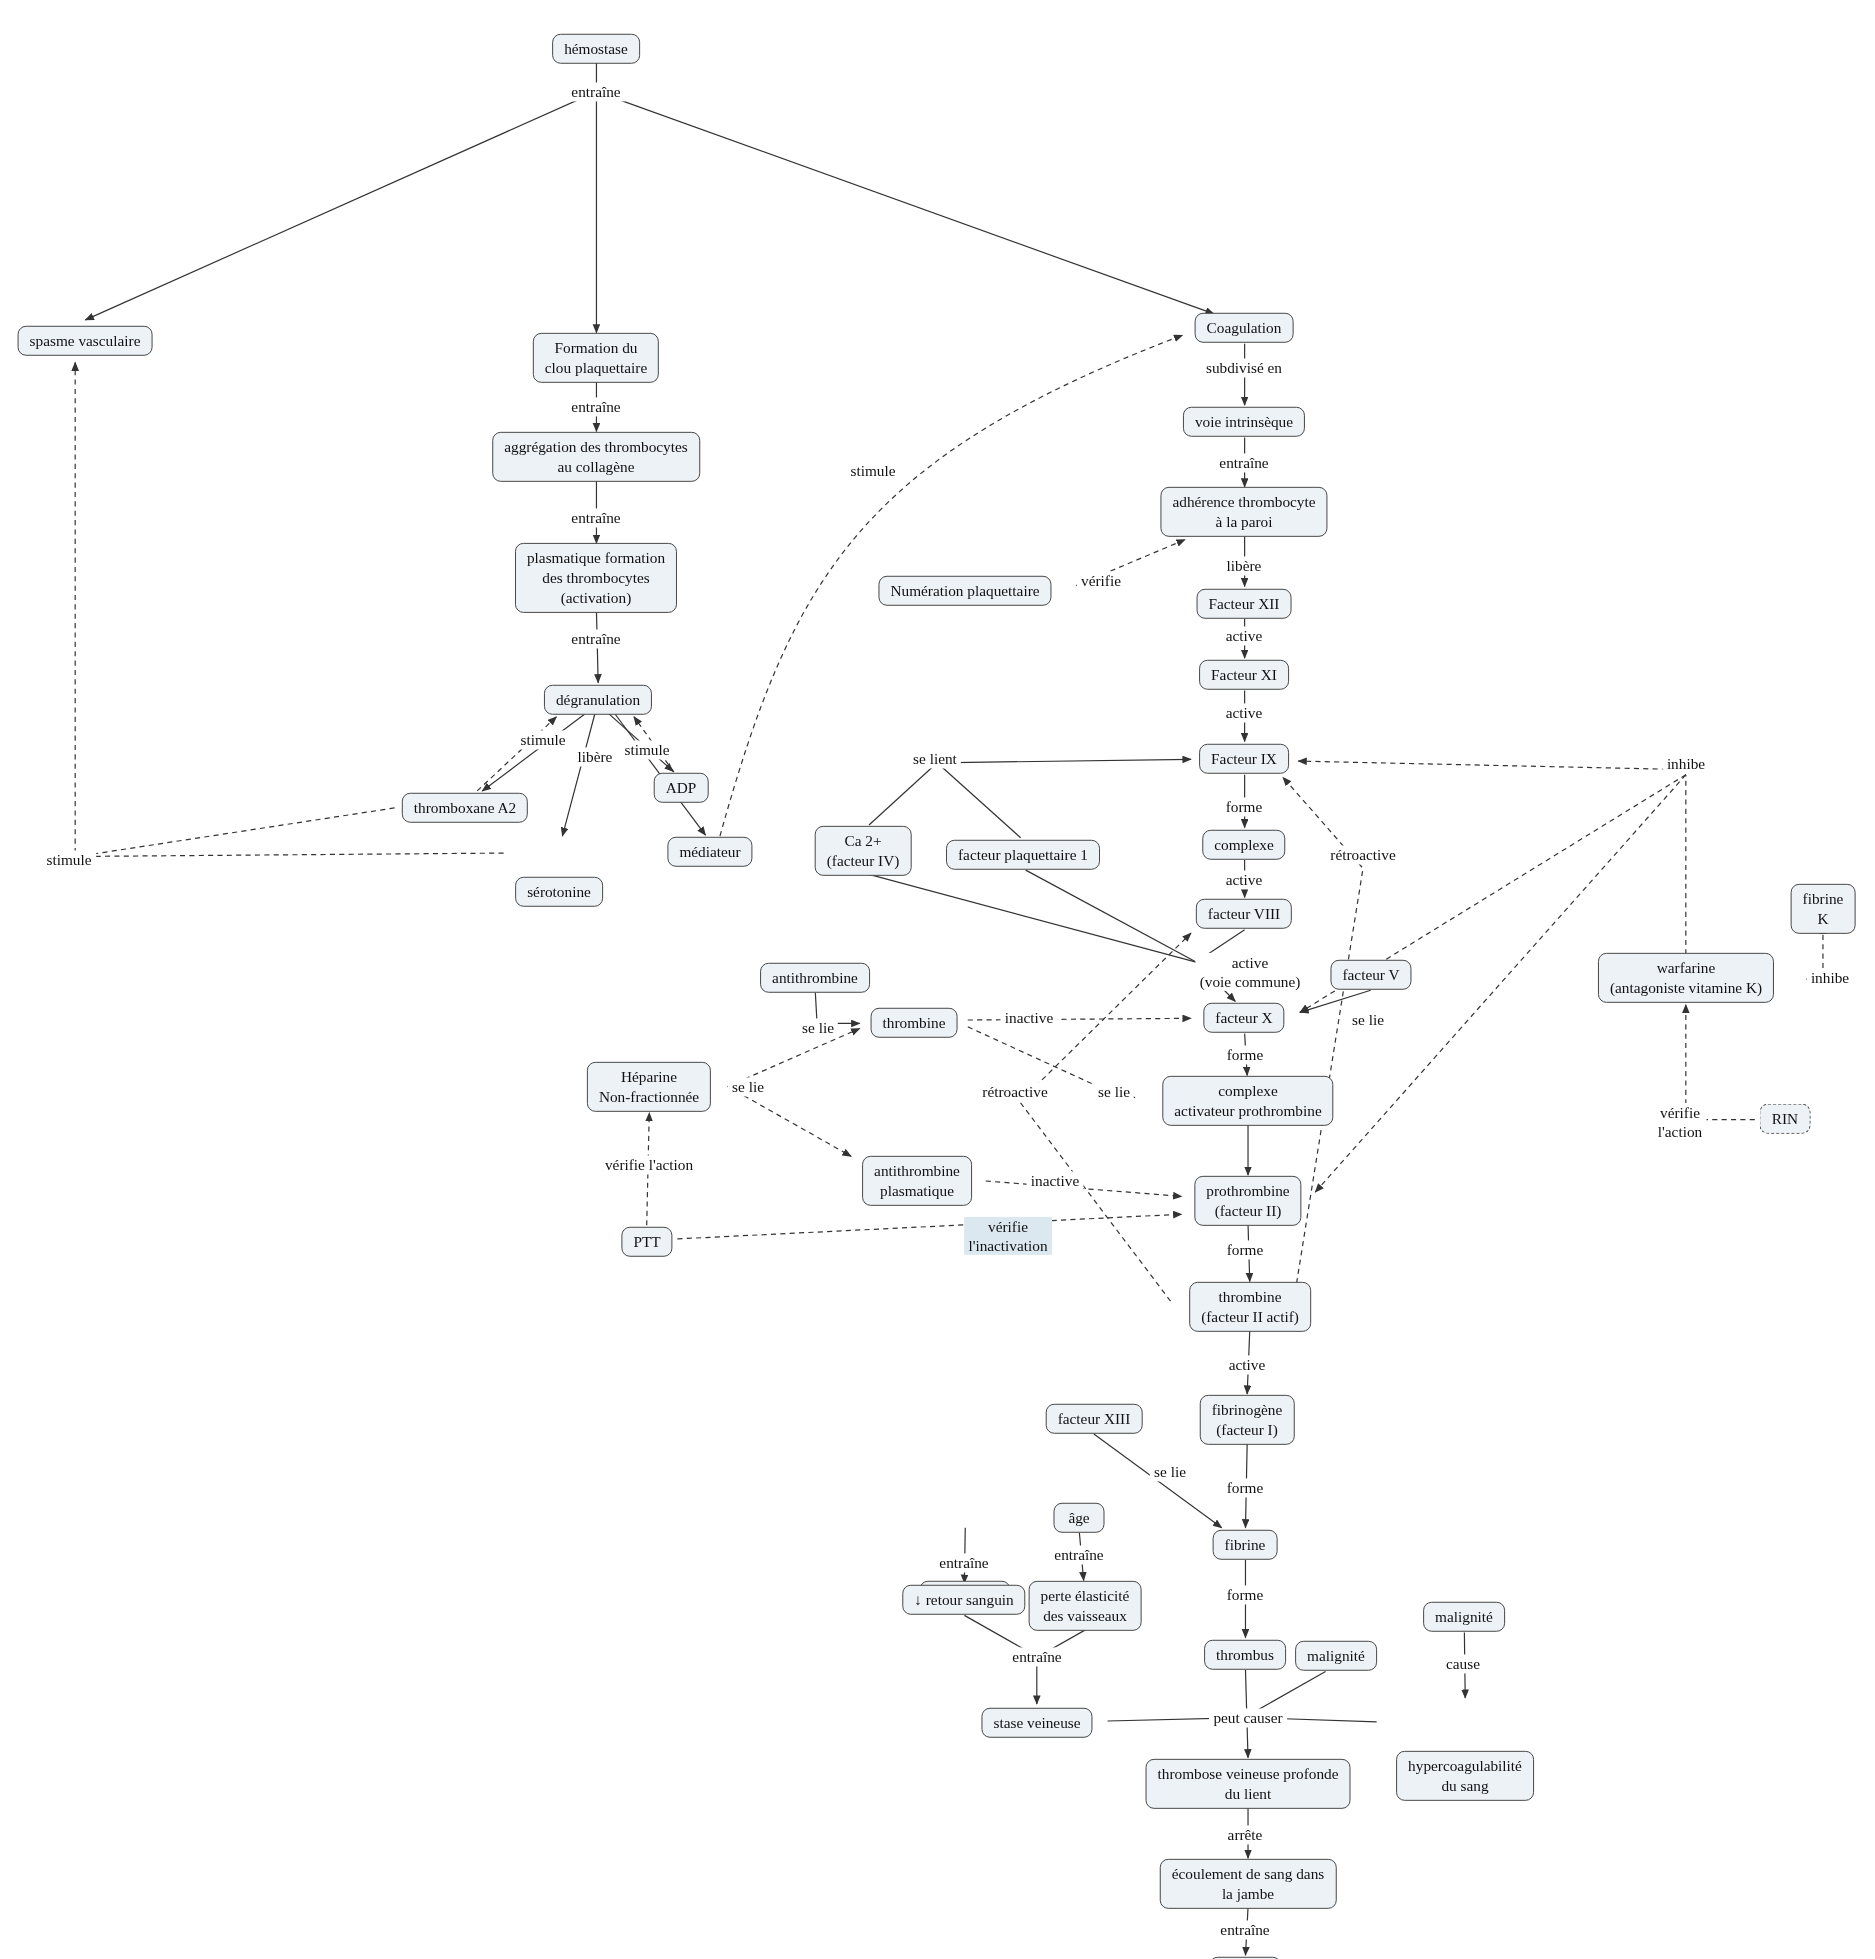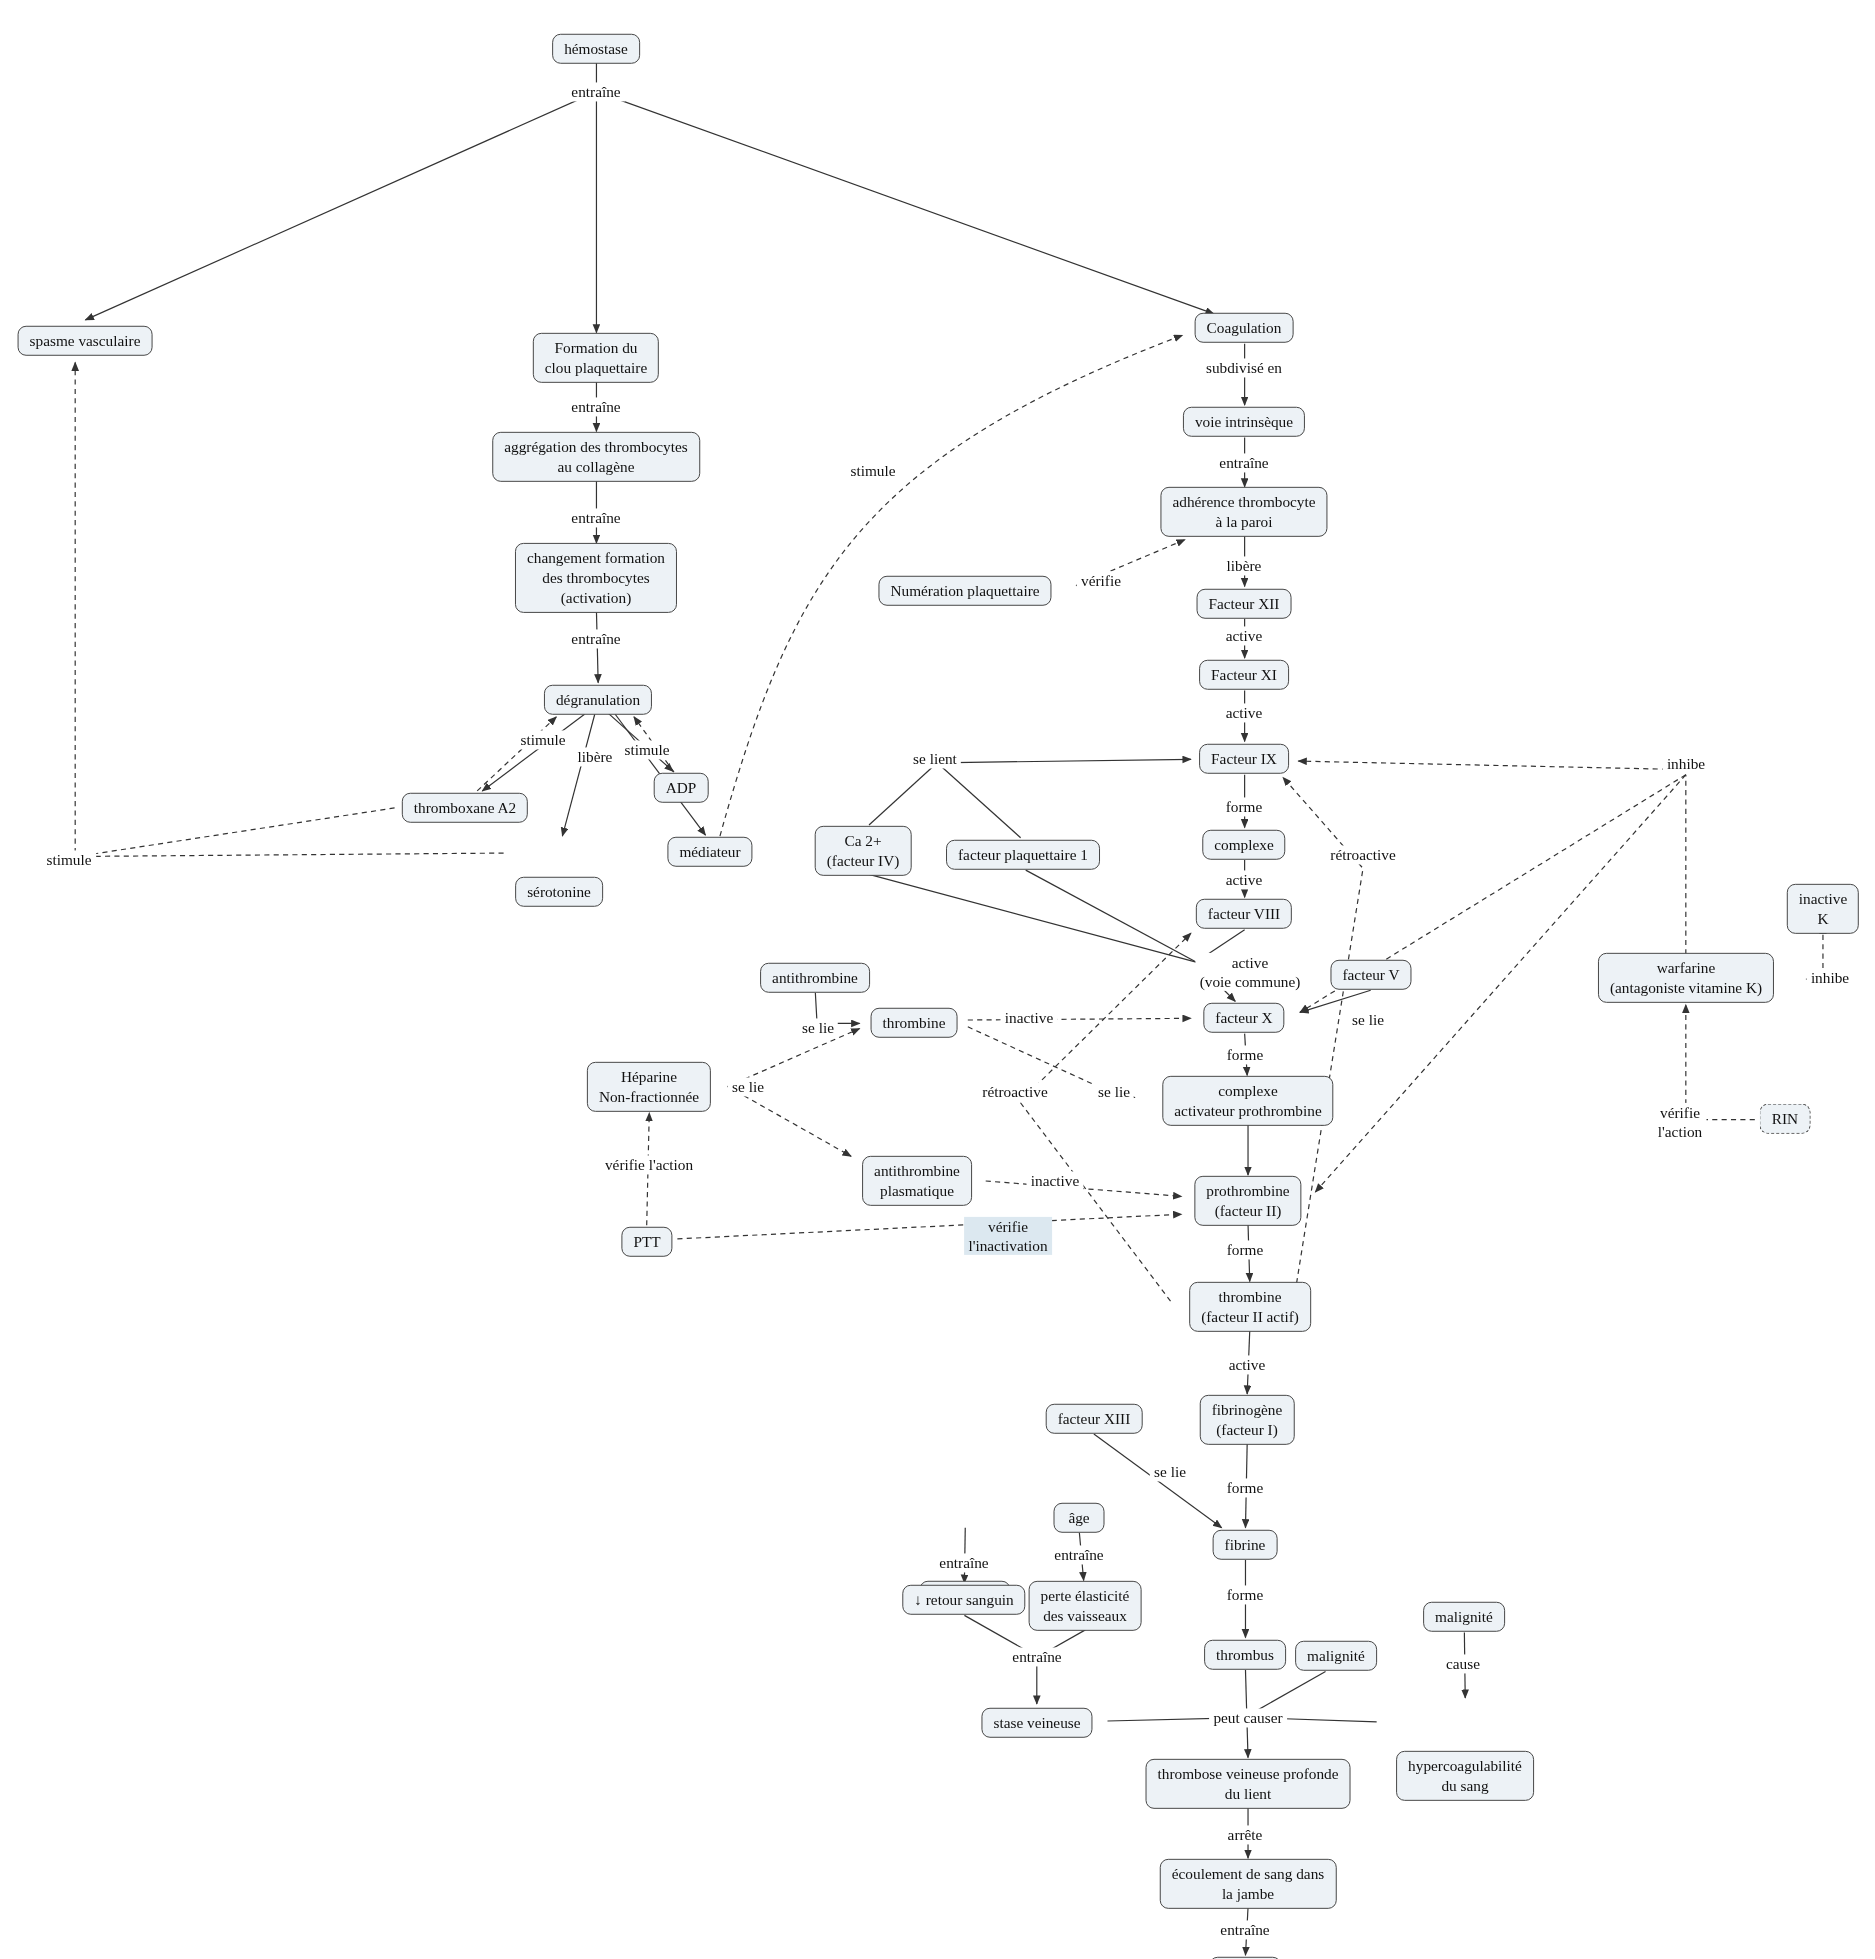--- a/index.html
+++ b/index.html
@@ -102,21 +102,21 @@
     <path d="M 1136 1168 L 1302 1244 L 1332 1251" marker-end="url(#arr)"></path>
   </g>
 </svg>
 
 <div class="node" style="left:596px;top:17px">hémostase</div>
 <div class="node" style="left:85px;top:309px">spasme vasculaire</div>
 <div class="node" style="left:596px;top:326px">Formation du
 clou plaquettaire</div>
 <div class="node" style="left:596px;top:425px">aggrégation des thrombocytes
 au collagène</div>
-<div class="node" style="left:596px;top:546px">changement formation
+<div class="node" style="left:596px;top:546px">plasmatique formation
 des thrombocytes
 (activation)</div>
 <div class="node" style="left:598px;top:668px">dégranulation</div>
 <div class="node" style="left:681px;top:756px">ADP</div>
 <div class="node" style="left:465px;top:776px">thromboxane A2</div>
 <div class="node" style="left:559px;top:860px">sérotonine</div>
 <div class="node" style="left:710px;top:820px">médiateur</div>
 <div class="node" style="left:1244px;top:296px">Coagulation</div>
 <div class="node" style="left:1244px;top:390px">voie intrinsèque</div>
 <div class="node" style="left:1244px;top:480px">adhérence thrombocyte
@@ -158,21 +158,21 @@
 <div class="node" style="left:1336px;top:1624px">malignité</div>
 <div class="node" style="left:1464px;top:1585px">malignité</div>
 <div class="node" style="left:1037px;top:1691px">stase veineuse</div>
 <div class="node" style="left:1465px;top:1744px">hypercoagulabilité
 du sang</div>
 <div class="node" style="left:1248px;top:1752px">thrombose veineuse profonde
 du lient</div>
 <div class="node" style="left:1248px;top:1852px">écoulement de sang dans
 la jambe</div>
 <div class="node" style="left:1245px;top:1940px">oedeme</div>
-<div class="node" style="left:1823px;top:877px">inactive K</div>
+<div class="node" style="left:1823px;top:877px">fibrine K</div>
 <div class="node" style="left:1686px;top:946px">warfarine
 (antagoniste vitamine K)</div>
 <div class="node dashed" style="left:1785px;top:1087px">RIN</div>
 
 <div class="elabel" style="left:596px;top:60px">entraîne</div>
 <div class="elabel" style="left:596px;top:375px">entraîne</div>
 <div class="elabel" style="left:596px;top:486px">entraîne</div>
 <div class="elabel" style="left:596px;top:607px">entraîne</div>
 <div class="elabel" style="left:543px;top:708px">stimule</div>
 <div class="elabel" style="left:595px;top:725px">libère</div>

